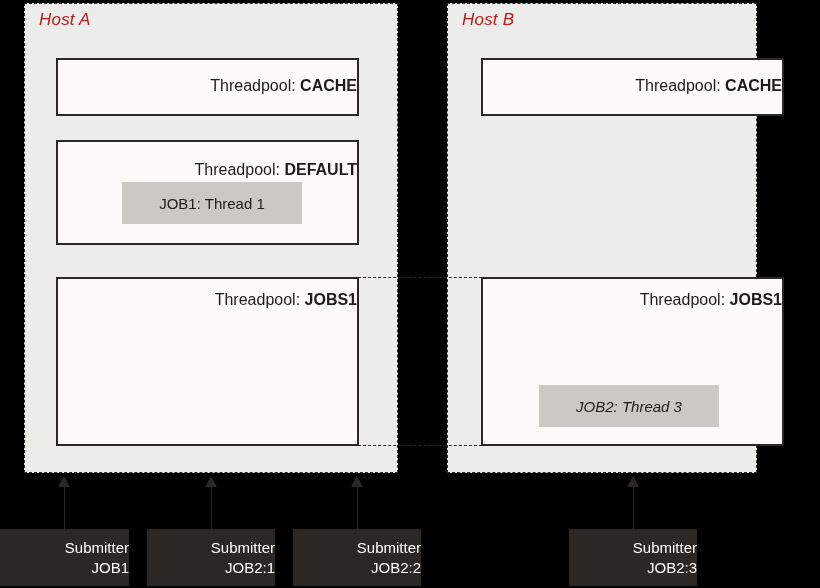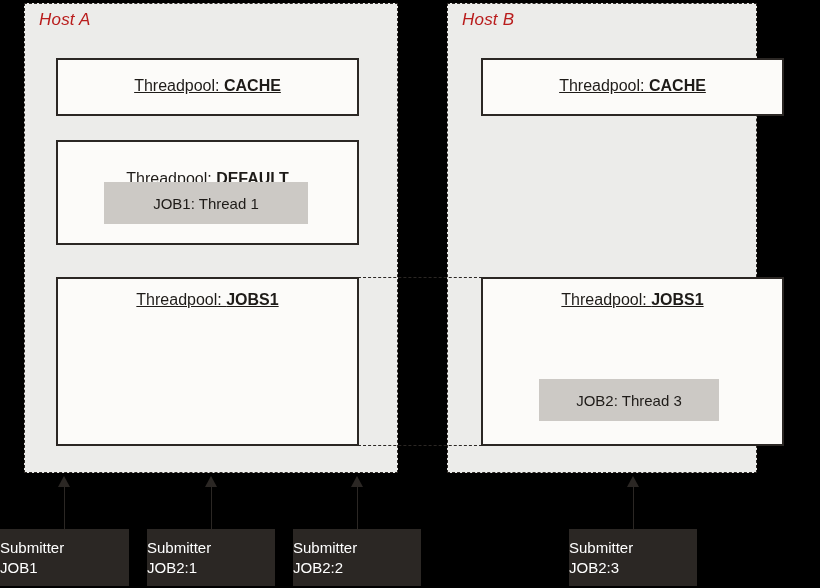--- a/index.html
+++ b/index.html
@@ -32,25 +32,24 @@
   
   .pool{
     position:absolute;
     background:#fcfbf9;
     border:2px solid #2b2724;
     box-sizing:border-box;
   }
   .pool-title{
     position:absolute;
     left:0;right:0;
-    text-align:center;
+    text-align:right;
     font-size:16px;
     color:#1e1b18;
     white-space:nowrap;
-    text-decoration:underline;
   }
   .pool-title b{font-weight:bold;}
 
   
   .chip{
     position:absolute;
     background:#ccc9c5;
     color:#1e1b18;
     font-size:15px;
     display:flex;
@@ -70,21 +69,21 @@
   
   .submitter{
     position:absolute;
     background:#2b2724;
     color:#ffffff;
     font-size:15px;
     line-height:20px;
     text-align:center;
     display:flex;
     flex-direction:column;
-    align-items:flex-start;
+    align-items:flex-end;
     justify-content:center;
     box-sizing:border-box;
   }
   .submitter span{display:block;}
 
   
   .arrow-shaft{
     position:absolute;
     width:1px;
     background:#2b2724;
@@ -106,24 +105,24 @@
     <div class="host-label">Host A</div>
   </div>
 
   <div class="pool" style="left:56px;top:58px;width:303px;height:58px;">
     <div class="pool-title" style="top:17px;">
       <span>Threadpool: </span><b>CACHE</b>
     </div>
   </div>
 
   <div class="pool" style="left:56px;top:140px;width:303px;height:105px;">
-    <div class="pool-title" style="top:28px;">
+    <div class="pool-title" style="top:19px;">
       <span>Threadpool: </span><b>DEFAULT</b>
     </div>
-    <div class="chip" style="left:46px;top:40px;width:204px;height:42px;">JOB1: Thread 1</div>
+    <div class="chip" style="left:64px;top:40px;width:180px;height:42px;">JOB1: Thread 1</div>
   </div>
 
   <div class="pool" style="left:56px;top:277px;width:303px;height:169px;">
     <div class="pool-title" style="top:12px;">
       <span>Threadpool: </span><b>JOBS1</b>
     </div>
   </div>
 
   <div class="host" style="left:447px;top:3px;width:310px;height:470px;">
     <div class="host-label">Host B</div>
@@ -132,21 +131,21 @@
   <div class="pool" style="left:481px;top:58px;width:303px;height:58px;">
     <div class="pool-title" style="top:17px;">
       <span>Threadpool: </span><b>CACHE</b>
     </div>
   </div>
 
   <div class="pool" style="left:481px;top:277px;width:303px;height:169px;">
     <div class="pool-title" style="top:12px;">
       <span>Threadpool: </span><b>JOBS1</b>
     </div>
-    <div class="chip" style="left:56px;top:100px;width:180px;height:42px;">JOB2: Thread 3</div>
+    <div class="chip" style="left:56px;top:106px;width:180px;height:42px;font-style:italic;">JOB2: Thread 3</div>
   </div>
 
   <div class="link-line" style="left:358px;top:277px;width:124px;"></div>
   <div class="link-line" style="left:358px;top:445px;width:124px;"></div>
 
   <div class="submitter" style="left:0px;top:529px;width:129px;height:57px;">
     <span>Submitter</span>
     <span>JOB1</span>
   </div>
 

